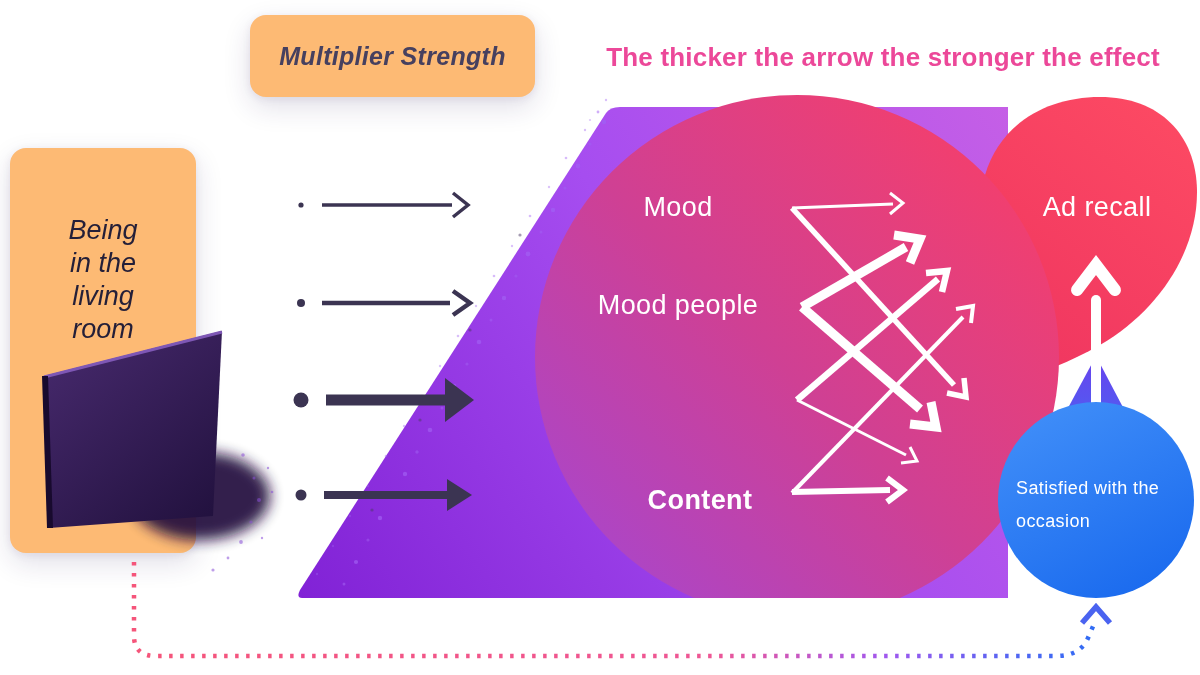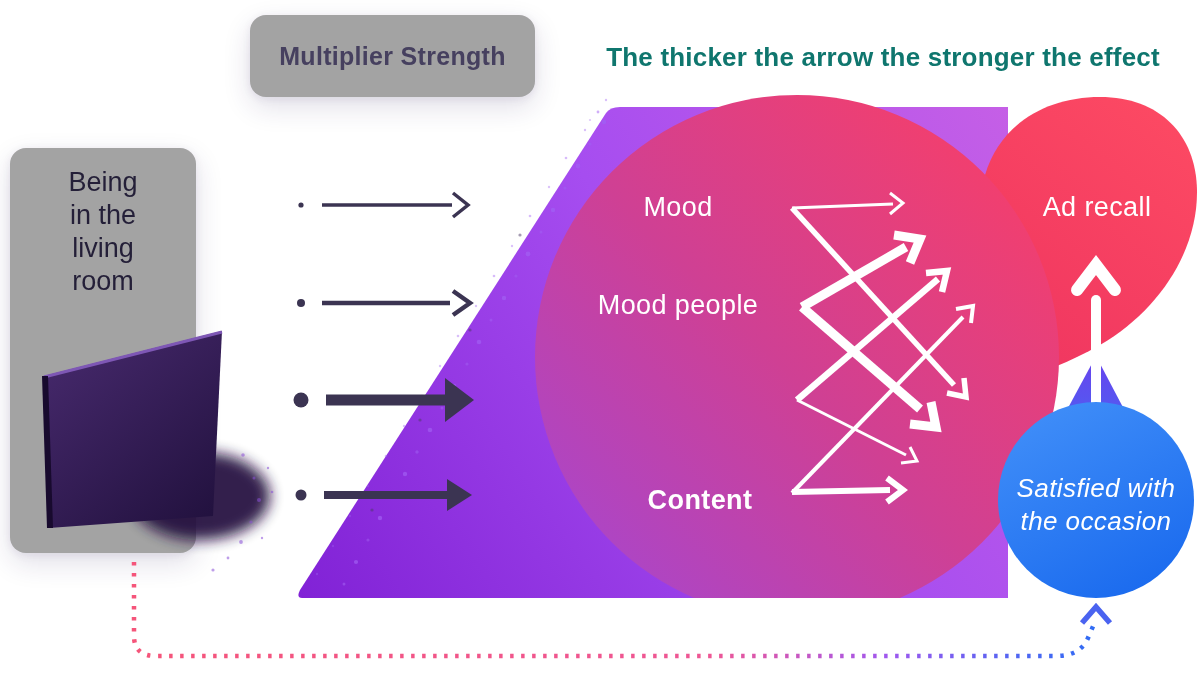--- a/index.html
+++ b/index.html
@@ -1,32 +1,32 @@
 <!DOCTYPE html>
 <html><head>
 <meta charset="utf-8">
 <style>
   html,body{margin:0;padding:0;background:#ffffff;}
   .canvas{position:relative;width:1200px;height:675px;overflow:hidden;
           font-family:"Liberation Sans",sans-serif;background:#fff;}
   .layer-svg{position:absolute;left:0;top:0;z-index:2;}
-  .card{position:absolute;background:#a3a3a3;border-radius:16px;
-        box-shadow:0 10px 28px rgba(45,30,90,.14),0 2px 8px rgba(45,30,90,.08);}
+  .card{position:absolute;background:#fdba74;border-radius:16px;
+        box-shadow:0 10px 28px rgba(45,30,90,.14),0 2px 8px rgba(45,30,90,.08);font-style:italic;}
   .title-card{left:250px;top:15px;width:285px;height:82px;z-index:3;
               display:flex;align-items:center;justify-content:center;}
   .title-card span{font-size:25px;font-weight:700;color:#46405f;letter-spacing:.3px;}
   .subtitle{position:absolute;left:588px;top:42px;width:590px;z-index:3;
-            font-size:26px;font-weight:700;color:#0f766e;letter-spacing:.2px;text-align:center;}
+            font-size:26px;font-weight:700;color:#ec4899;letter-spacing:.2px;text-align:center;}
   .source-card{left:10px;top:148px;width:186px;height:405px;z-index:1;}
-  .source-text{margin:18px auto 0;width:96px;text-align:center;
+  .source-text{margin:66px auto 0;width:96px;text-align:center;
                font-size:27px;line-height:33px;font-weight:500;color:#241f38;}
   .overlay{position:absolute;z-index:3;color:#fff;font-weight:500;letter-spacing:.4px;}
   .node-label{transform:translate(-50%,-50%);font-size:27px;white-space:nowrap;}
-  .outcome-multi{transform:translate(-50%,-50%);font-size:26px;line-height:33px;
-                 width:160px;text-align:center;white-space:normal;font-style:italic;}
+  .outcome-multi{transform:translate(-50%,-50%);font-size:18px;line-height:33px;
+                 width:160px;text-align:left;white-space:normal;}
 </style>
 </head>
 <body>
 
 <div class="canvas">
 
   <div class="card source-card">
     <div class="source-text">Being in the living room</div>
   </div>
 

